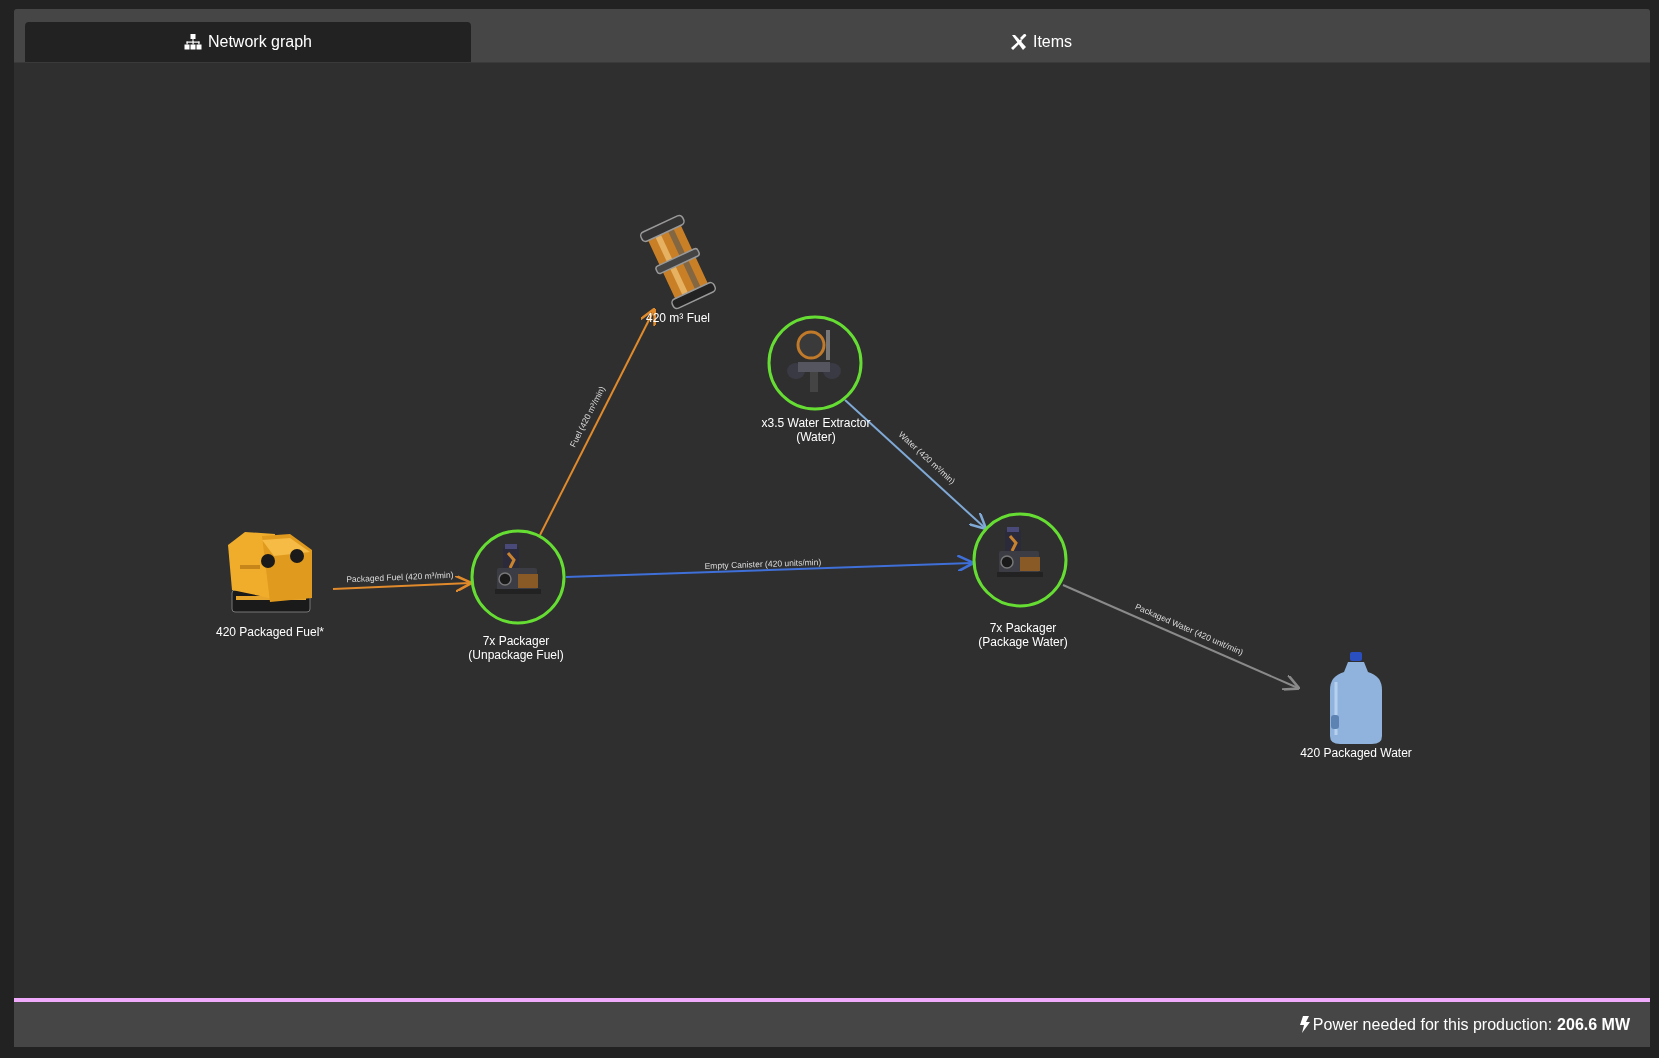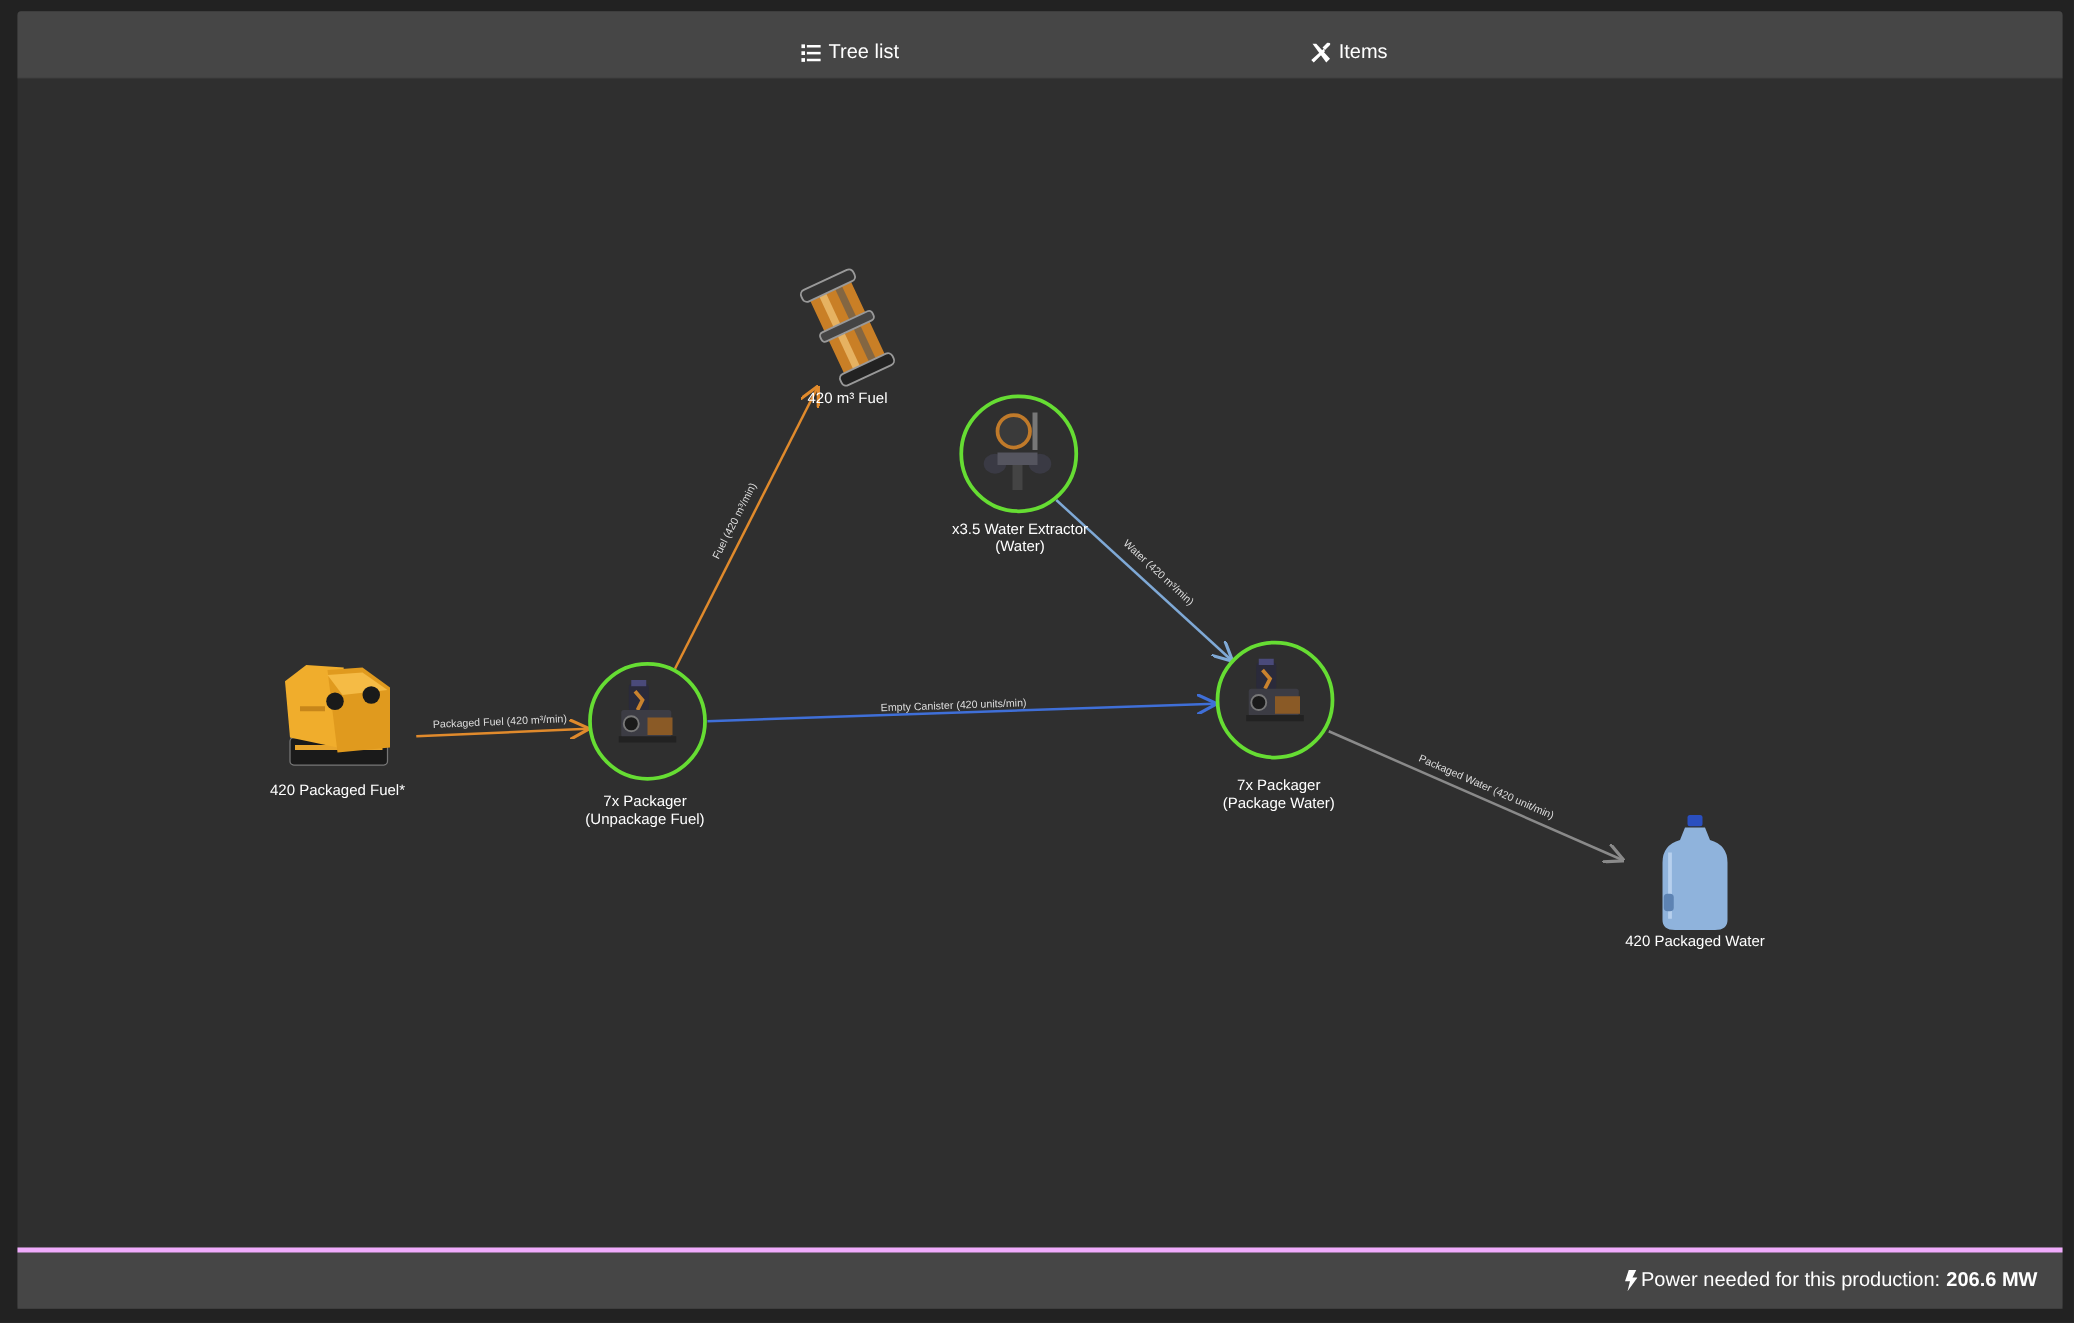--- a/index.html
+++ b/index.html
@@ -13,34 +13,37 @@
   .footer{position:absolute;left:0;top:989px;width:1636px;height:49px;background:#464646;border-top:4px solid #f0abfc;display:flex;align-items:center;justify-content:flex-end;padding-right:20px;box-sizing:border-box;font-size:16px;}
   .footer b{margin-left:5px;}
   .node-label{font-family:"Liberation Sans",sans-serif;font-size:12px;fill:#ffffff;text-anchor:middle;}
   .edge-label{font-family:"Liberation Sans",sans-serif;font-size:8.5px;fill:#dddddd;text-anchor:middle;}
 </style>
 </head>
 <body>
 
 <div class="panel">
   <div class="tabbar">
-    <div class="tab" style="left:457px;width:418px;">
+    <div class="tab active" style="left:11px;width:446px;">
       <span class="ic">
-        <svg width="16" height="15" viewBox="0 0 16 15">
-            <rect x="0" y="0.5" width="3" height="3" fill="#fff"></rect>
-            <rect x="4.5" y="1" width="11" height="2" fill="#fff"></rect>
-            <rect x="0" y="6" width="3" height="3" fill="#fff"></rect>
-            <rect x="4.5" y="6.5" width="11" height="2" fill="#fff"></rect>
-            <rect x="0" y="11.5" width="3" height="3" fill="#fff"></rect>
-            <rect x="4.5" y="12" width="11" height="2" fill="#fff"></rect>
+        <svg width="18" height="16" viewBox="0 0 18 16">
+            <rect x="6.5" y="0" width="5" height="5" fill="#fff"></rect>
+            <rect x="8.5" y="5" width="1" height="3" fill="#fff"></rect>
+            <rect x="2.5" y="7.5" width="13" height="1.2" fill="#fff"></rect>
+            <rect x="2.5" y="7.5" width="1.2" height="3" fill="#fff"></rect>
+            <rect x="8.5" y="7.5" width="1.2" height="3" fill="#fff"></rect>
+            <rect x="14.3" y="7.5" width="1.2" height="3" fill="#fff"></rect>
+            <rect x="0.5" y="10.5" width="5" height="5" fill="#fff"></rect>
+            <rect x="6.5" y="10.5" width="5" height="5" fill="#fff"></rect>
+            <rect x="12.5" y="10.5" width="5" height="5" fill="#fff"></rect>
           </svg>
       </span>
-      <span>Tree list</span>
+      <span>Network graph</span>
     </div>
-    <div class="tab" style="left:875px;width:380px;text-align:center;">
+    <div class="tab" style="left:837px;width:380px;text-align:center;">
       <span class="ic">
         <svg width="17" height="17" viewBox="0 0 17 17">
             <path d="M2 1 L5 1 L16 13 L13 16 Z" fill="#fff"></path>
             <path d="M16 2 L12 6 L10 4 L14 0 Q17 0 16 2 Z M11 5 L1 14 L3 16 L12 7 Z" fill="#fff"></path>
           </svg>
       </span>
       <span>Items</span>
     </div>
   </div>
 

